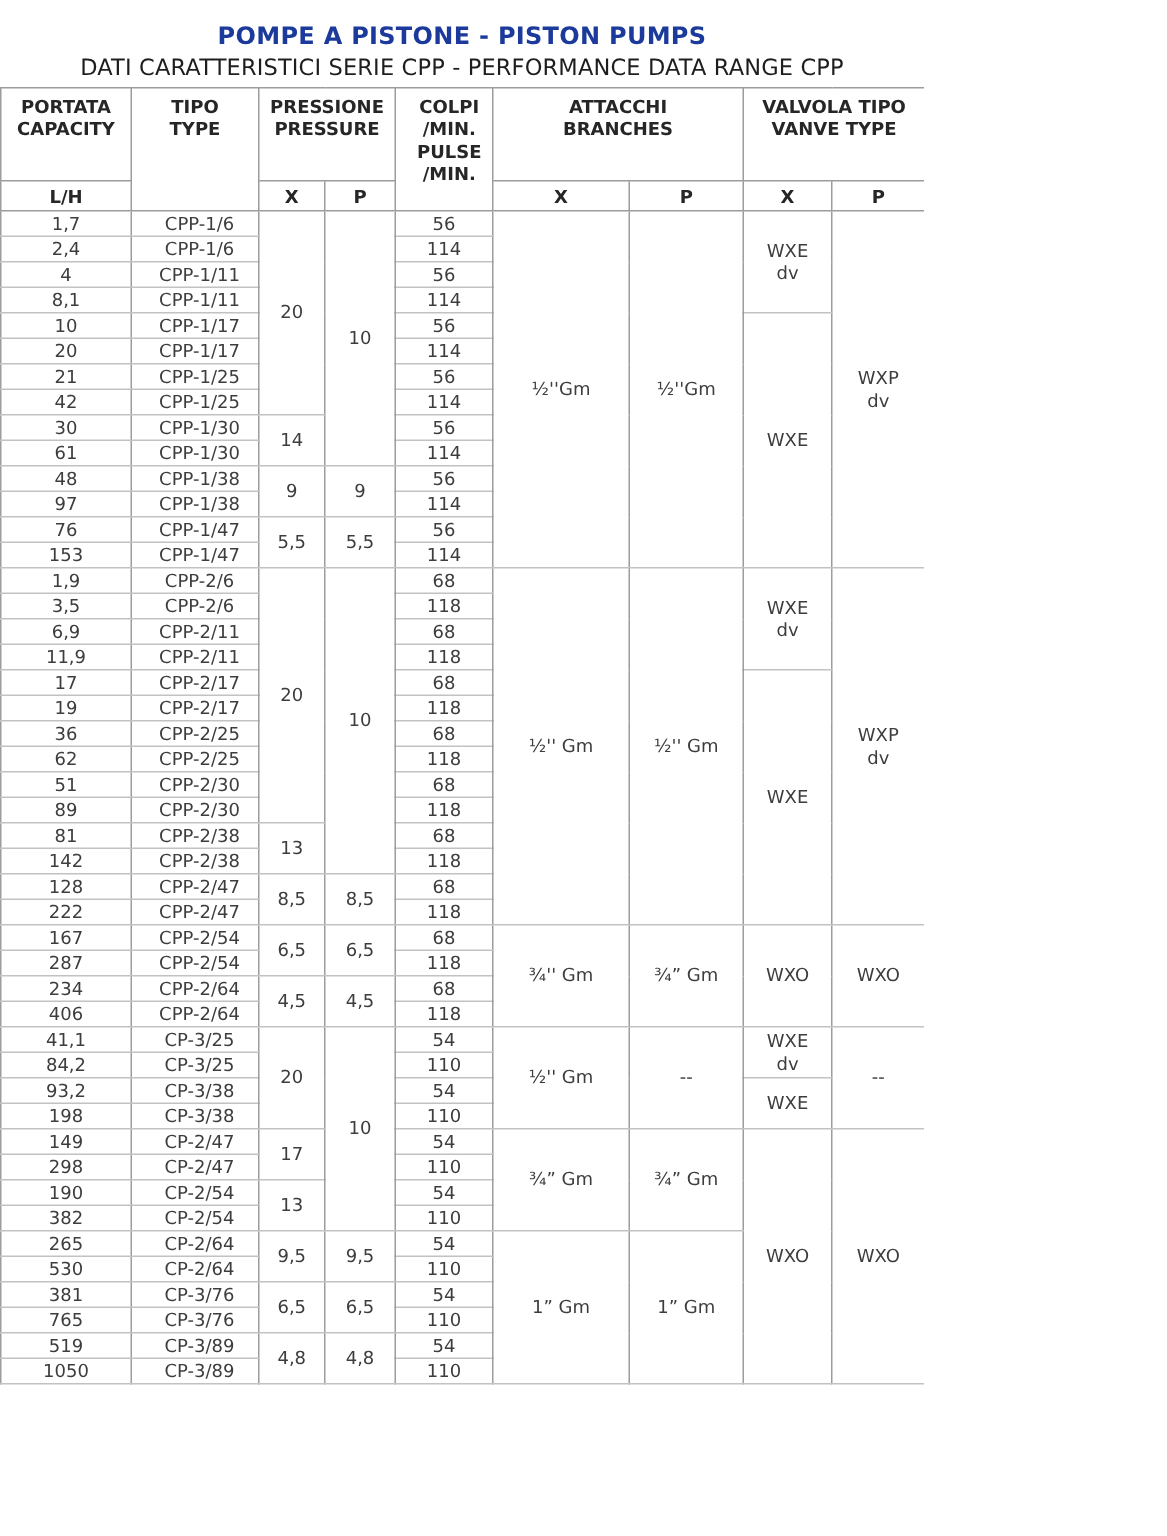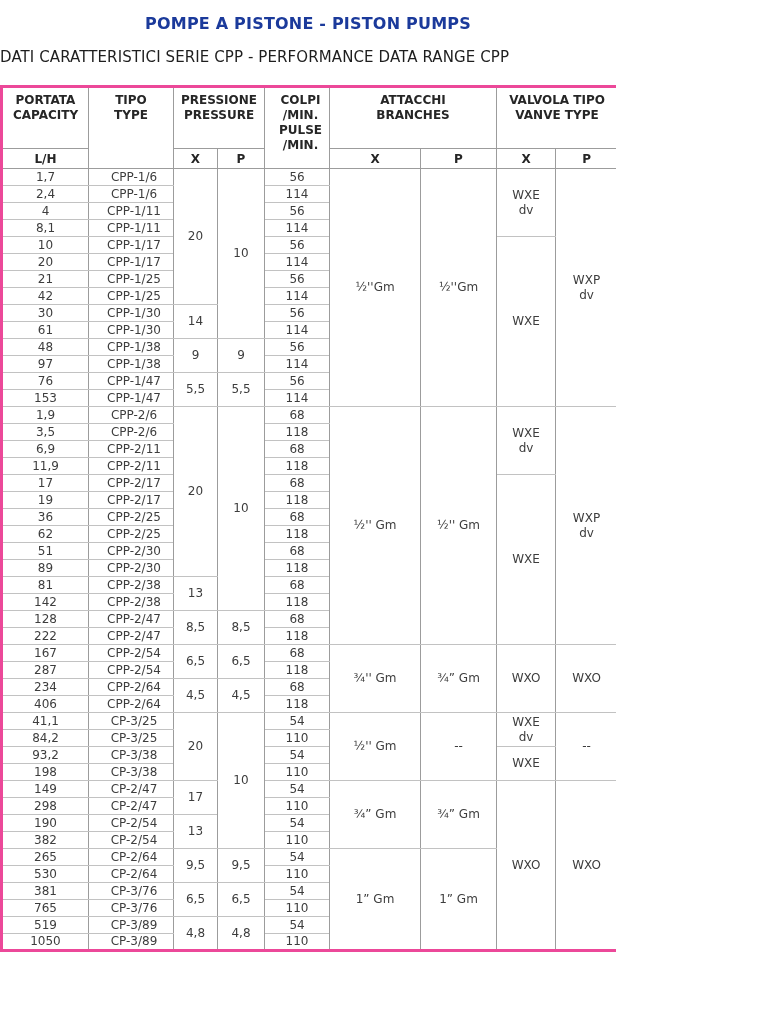--- a/index.html
+++ b/index.html
@@ -6,26 +6,26 @@
   html,body { margin:0; padding:0; background:#ffffff; }
   .page {
     position:relative; width:616px; height:1024px; background:#ffffff;
     font-family:"DejaVu Sans","Liberation Sans",sans-serif; overflow:hidden;border-radius:19px;
   }
   .title {
     margin-top:14px; text-align:center;
     font-size:16px; font-weight:700; letter-spacing:.2px; color:#1b3a9b;
   }
   .subtitle {
-    margin-top:15px; text-align:left;
+    margin-top:3px; text-align:center;
     font-size:15px; color:#1e1e1e; letter-spacing:.1px;
   }
   table.pump {
-    width:750px; margin:19px auto 0; border-collapse:collapse; table-layout:fixed;
-    border:3px solid #ec4899;
+    width:750px; margin:4px auto 0; border-collapse:collapse; table-layout:fixed;
+    border:1px solid #ec4899;
   }
   table.pump th, table.pump td {
     border-left:1px solid #9c9c9c; border-right:1px solid #9c9c9c;
     border-top:1px solid #c2c2c2; border-bottom:1px solid #c2c2c2;
     padding:0; white-space:pre-line; overflow:hidden;
   }
   table.pump th {
     border-top-color:#9c9c9c; border-bottom-color:#9c9c9c;
     font-size:12px; font-weight:700; color:#262626; line-height:1.25;
     text-align:center; vertical-align:top; padding-top:5px;

